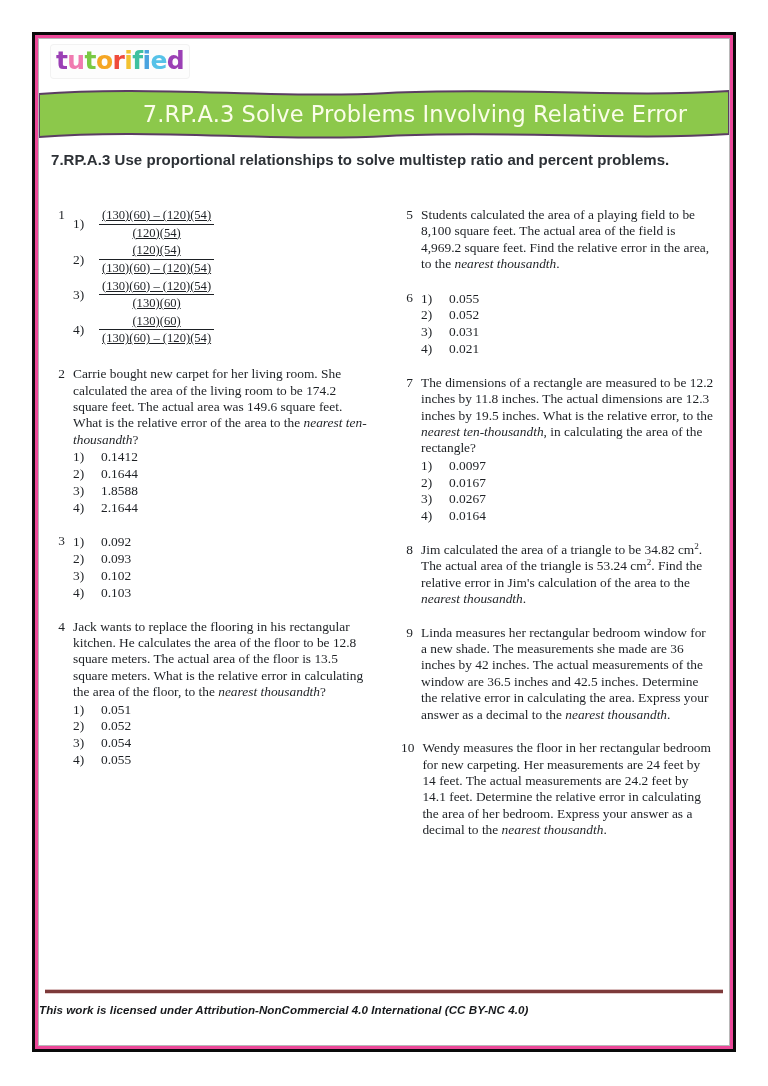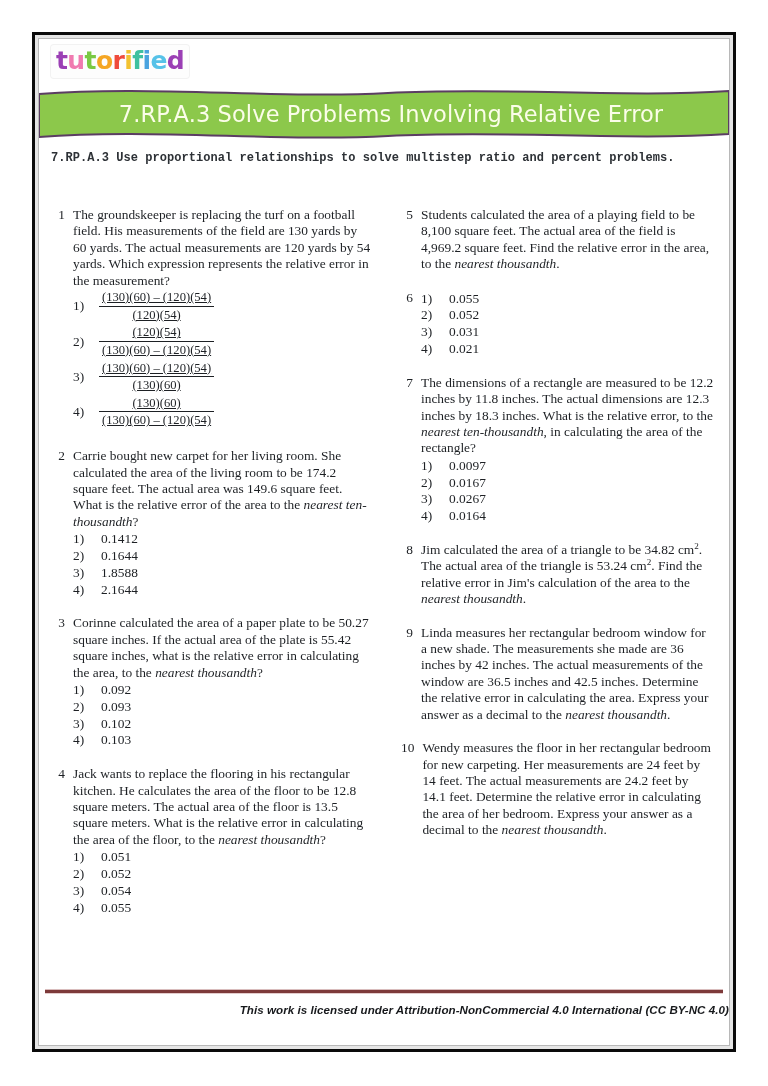--- a/index.html
+++ b/index.html
@@ -15,21 +15,21 @@
     overflow: hidden;
   }
 
   
   #page-frame {
     position: absolute;
     left: 32px;
     top: 32px;
     width: 704px;
     height: 1020px;
-    background: #e5e5e5;
+    background: #ec4899;
     border: 3px solid #0a0a0a;
     box-sizing: border-box;
     overflow: hidden;
   }
   #page-inner {
     position: absolute;
     left: 3px;
     top: 3px;
     right: 3px;
     bottom: 3px;
@@ -97,22 +97,22 @@
     padding-left: 14px;
     box-sizing: border-box;
   }
 
   
   #standard-desc {
     position: absolute;
     left: 12px;
     top: 112px;
     right: 12px;
-    font-family: Liberation Mono, monospace;
-    font-size: 12px;
+    font-family: Liberation Sans, sans-serif;
+    font-size: 15px;
     font-weight: 700;
     color: #2d3136;
     letter-spacing: 0.05px;
   }
 
   
   #columns {
     position: absolute;
     left: 0;
     top: 168px;
@@ -207,21 +207,21 @@
     background: #7d3a3a;
     border-top: 1px solid #d9bdbd;
     border-bottom: 1px solid #e4cccc;
     box-sizing: border-box;
   }
   #footer-text {
     position: absolute;
     left: 0;
     right: 0;
     top: 14px;
-    text-align: right;
+    text-align: left;
     font-family: "Liberation Sans", sans-serif;
     font-style: italic;
     font-weight: 700;
     font-size: 11.6px;
     color: #17191c;
     letter-spacing: 0.05px;
   }
   sup { font-size: 0.68em; vertical-align: super; line-height: 0; }
 </style>
 </head>
@@ -231,31 +231,30 @@
   <div id="page-inner">
 
     <div id="logo-area">
       <div id="logo"><span style="color: rgb(155, 63, 181);">t</span><span style="color: rgb(240, 122, 176);">u</span><span style="color: rgb(122, 201, 67);">t</span><span style="color: rgb(245, 166, 35);">o</span><span style="color: rgb(239, 75, 60);">r</span><span style="color: rgb(242, 194, 48);">i</span><span style="color: rgb(63, 193, 160);">f</span><span style="color: rgb(74, 163, 223);">i</span><span style="color: rgb(86, 194, 232);">e</span><span style="color: rgb(155, 63, 181);">d</span></div>
     </div>
 
     <div id="banner-wrap">
       <svg id="banner-svg" viewBox="0 0 692 54" preserveAspectRatio="none">
         <path id="ribbon-path" d="M0,7 C110,-2 240,12 350,6 C470,0 590,11 692,4 L692,47 C590,54 470,43 350,49 C240,55 110,41 0,50 Z" fill="#8cc84b" stroke="#5b3d63" stroke-width="2"></path>
       </svg>
-      <div id="banner-title" style="color: rgb(251, 253, 233);">7.RP.A.3 Solve Problems Involving Relative Error</div>
+      <div id="banner-title" style="color: rgb(251, 253, 233); margin-left: 24px;">7.RP.A.3 Solve Problems Involving Relative Error</div>
     </div>
 
     <div id="standard-desc">7.RP.A.3 Use proportional relationships to solve multistep ratio and percent problems.</div>
 
     <div id="columns">
       <div class="column left" id="col-left">
           <div class="question">
             <div class="q-num">1</div>
             <div class="q-body">
-              <div class="q-text">The groundskeeper is replacing the turf on a football field.  His measurements of the field are 130 yards by 60 yards.  The actual measurements are 120 yards by 54 yards.  Which expression represents the relative error in the measurement?</div>
               <div class="choices frac">
                 <div class="choice">
                   <div class="choice-label">1)</div>
                   <div class="choice-val"><div class="frac-box"><div class="frac-num">(130)(60) – (120)(54)</div><div class="frac-den">(120)(54)</div></div></div>
                 </div>
                 <div class="choice">
                   <div class="choice-label">2)</div>
                   <div class="choice-val"><div class="frac-box"><div class="frac-num">(120)(54)</div><div class="frac-den">(130)(60) – (120)(54)</div></div></div>
                 </div>
                 <div class="choice">
@@ -289,21 +288,20 @@
                 <div class="choice">
                   <div class="choice-label">4)</div>
                   <div class="choice-val">2.1644</div>
                 </div>
               </div>
             </div>
           </div>
           <div class="question">
             <div class="q-num">3</div>
             <div class="q-body">
-              <div class="q-text"><span>Corinne calculated the area of a paper plate to be 50.27 square inches.  If the actual area of the plate is 55.42 square inches, what is the relative error in calculating the area, to the </span><i>nearest thousandth</i><span>?</span></div>
               <div class="choices">
                 <div class="choice">
                   <div class="choice-label">1)</div>
                   <div class="choice-val">0.092</div>
                 </div>
                 <div class="choice">
                   <div class="choice-label">2)</div>
                   <div class="choice-val">0.093</div>
                 </div>
                 <div class="choice">
@@ -368,21 +366,21 @@
                 <div class="choice">
                   <div class="choice-label">4)</div>
                   <div class="choice-val">0.021</div>
                 </div>
               </div>
             </div>
           </div>
           <div class="question">
             <div class="q-num">7</div>
             <div class="q-body">
-              <div class="q-text"><span>The dimensions of a rectangle are measured to be 12.2 inches by 11.8 inches.  The actual dimensions are 12.3 inches by 18.3 inches.  What is the relative error, to the </span><i>nearest ten-thousandth</i><span>, in calculating the area of the rectangle?</span></div>
+              <div class="q-text"><span>The dimensions of a rectangle are measured to be 12.2 inches by 11.8 inches.  The actual dimensions are 12.3 inches by 19.5 inches.  What is the relative error, to the </span><i>nearest ten-thousandth</i><span>, in calculating the area of the rectangle?</span></div>
               <div class="choices">
                 <div class="choice">
                   <div class="choice-label">1)</div>
                   <div class="choice-val">0.0097</div>
                 </div>
                 <div class="choice">
                   <div class="choice-label">2)</div>
                   <div class="choice-val">0.0167</div>
                 </div>
                 <div class="choice">

